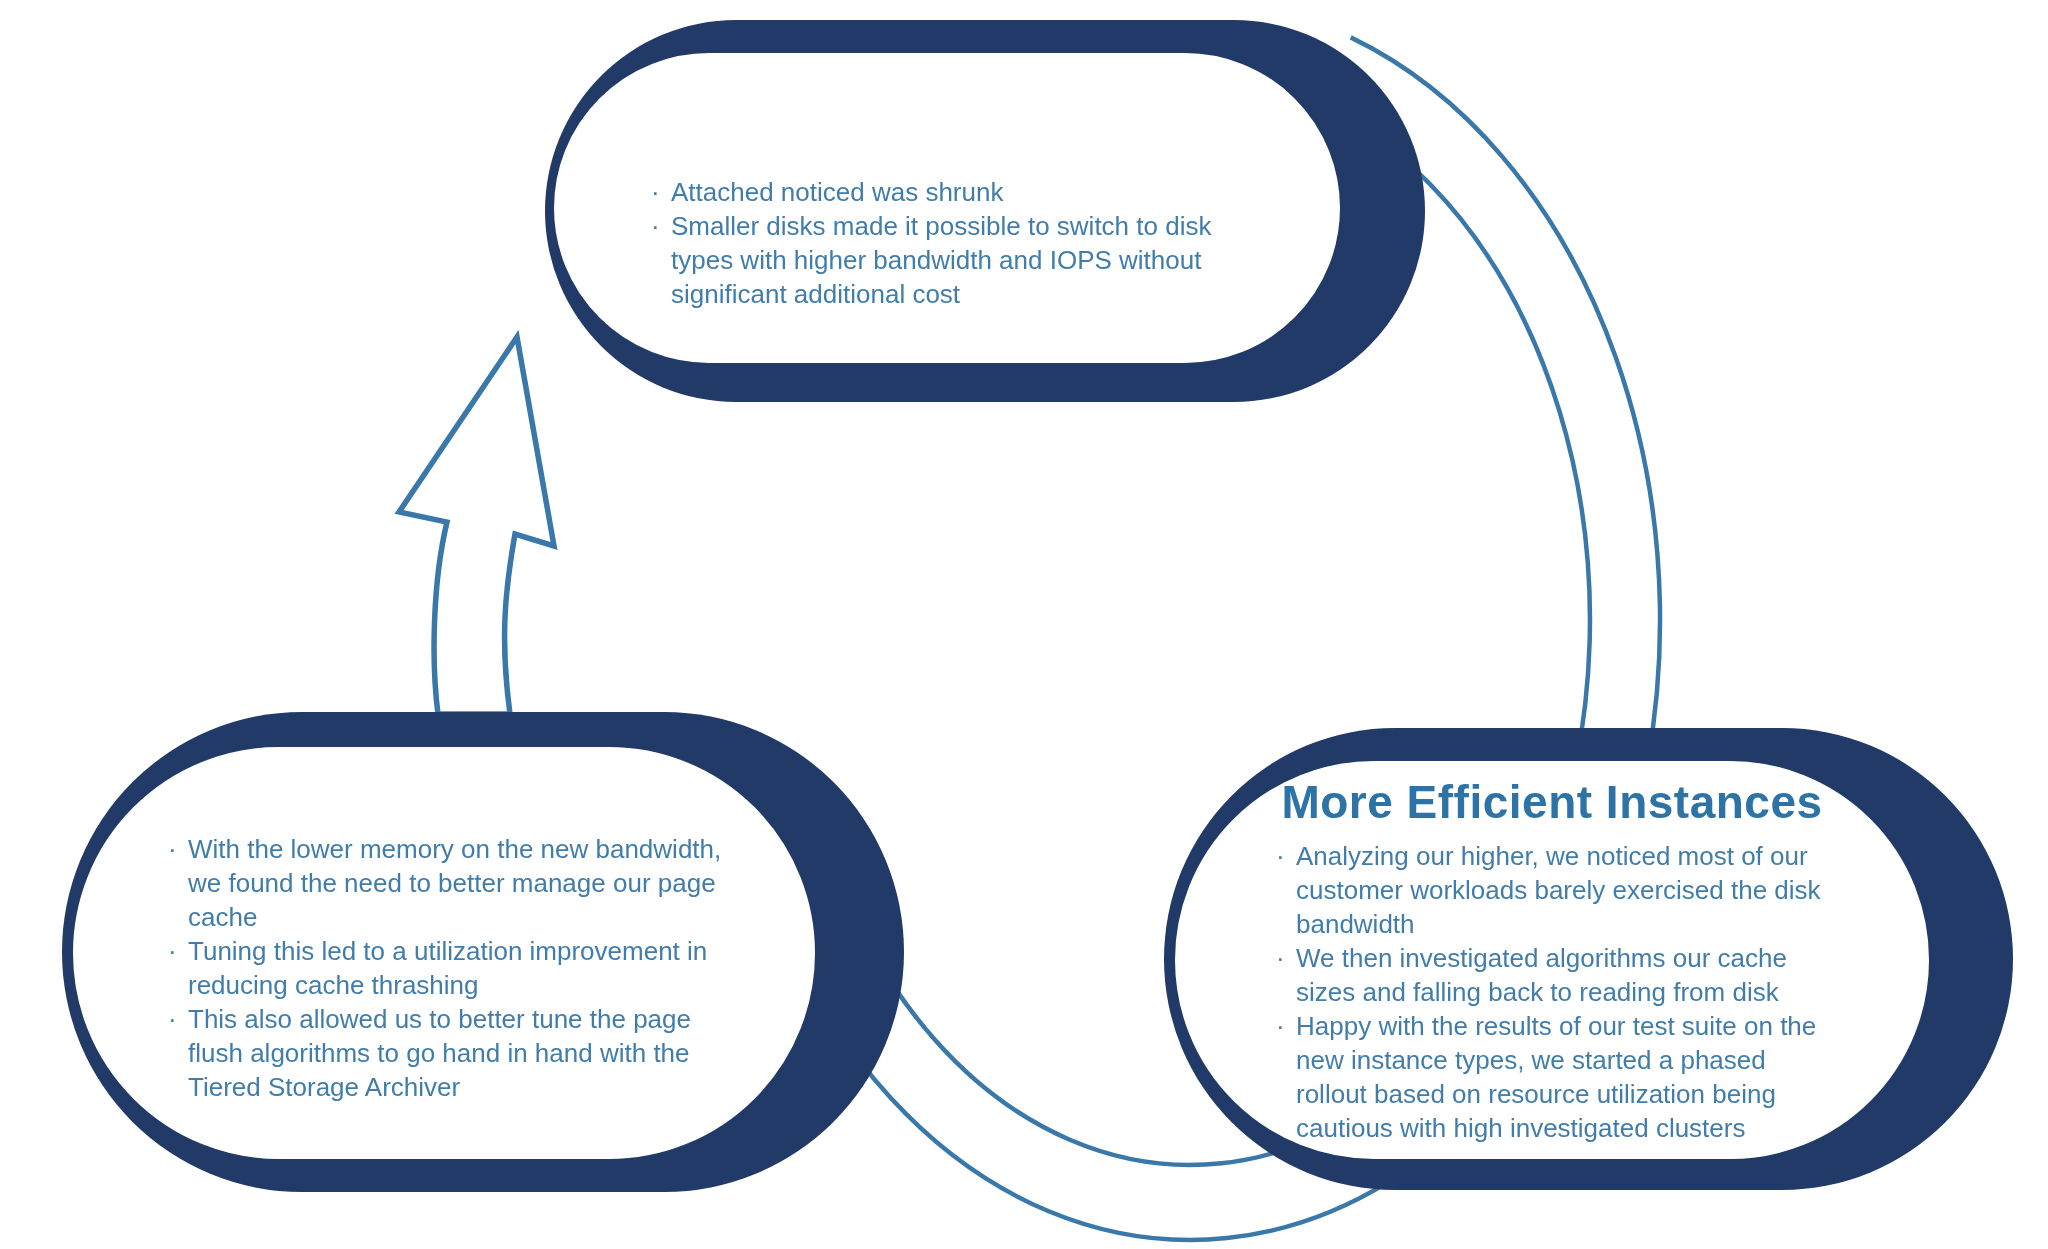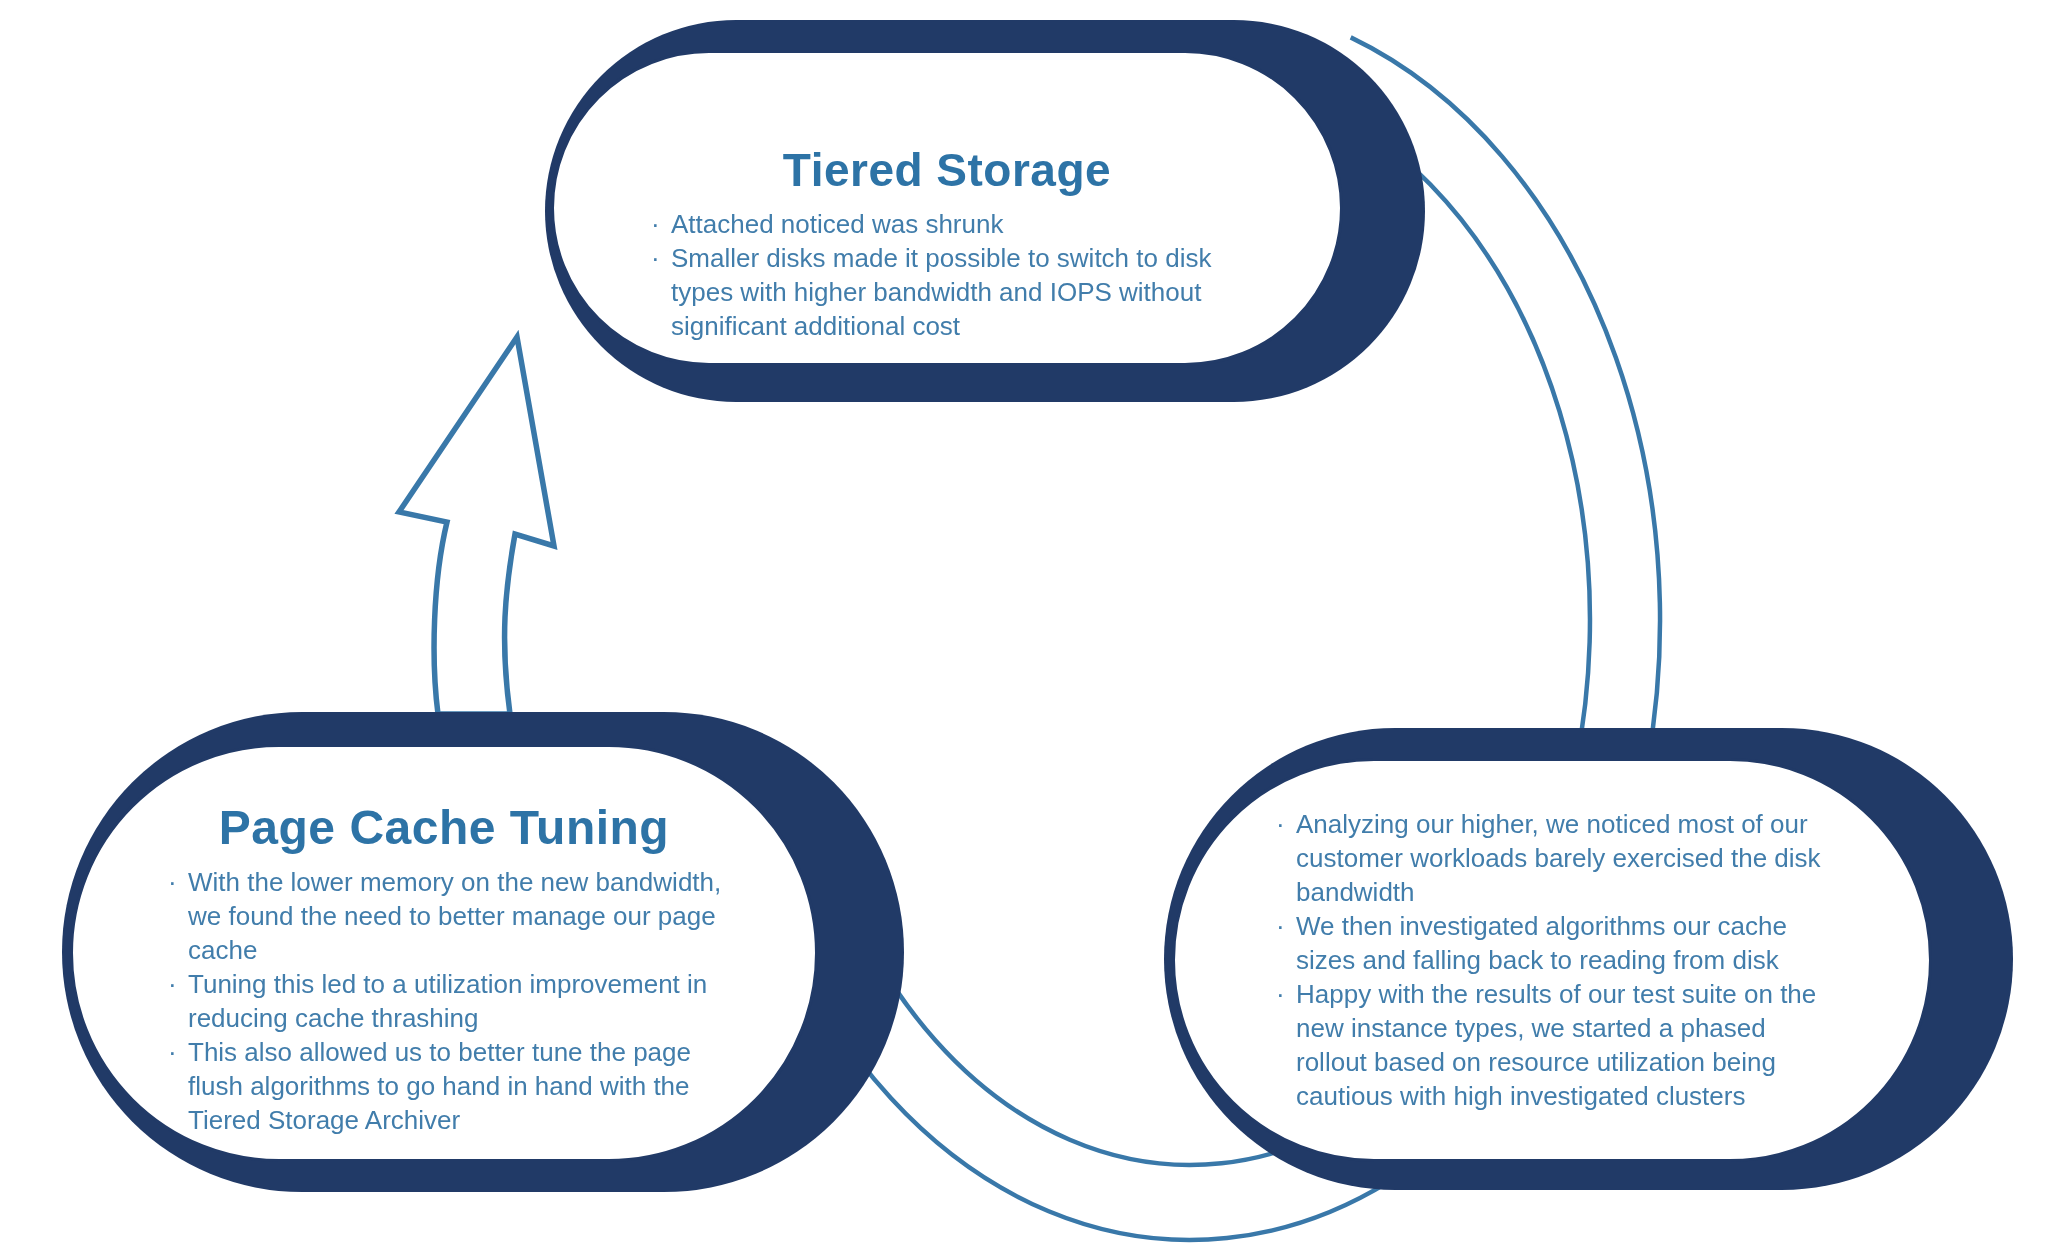--- a/index.html
+++ b/index.html
@@ -67,56 +67,55 @@
              L 515 534
              C 505 590 500 640 510 714
              L 438 714
              C 431 660 433 580 447 522
              L 399 512
              Z" fill="#ffffff" stroke="#3978a9" stroke-width="5.5" stroke-miterlimit="8"></path>
   </svg>
 
   <div id="tiered" class="pill">
     <div class="pill-inner">
-      <h2 class="box-title">Tiered Storage</h2>
       <ul class="bullets">
         <li>
           <span class="dot">·</span>
           <span class="btext">Attached noticed was shrunk</span>
         </li>
         <li>
           <span class="dot">·</span>
           <span class="btext">Smaller disks made it possible to switch to disk types with higher bandwidth and IOPS without significant additional cost</span>
         </li>
       </ul>
     </div>
   </div>
 
   <div id="pagecache" class="pill">
     <div class="pill-inner">
-      <h2 class="box-title">Page Cache Tuning</h2>
       <ul class="bullets">
         <li>
           <span class="dot">·</span>
           <span class="btext">With the lower memory on the new bandwidth, we found the need to better manage our page cache</span>
         </li>
         <li>
           <span class="dot">·</span>
           <span class="btext">Tuning this led to a utilization improvement in reducing cache thrashing</span>
         </li>
         <li>
           <span class="dot">·</span>
           <span class="btext">This also allowed us to better tune the page flush algorithms to go hand in hand with the Tiered Storage Archiver</span>
         </li>
       </ul>
     </div>
   </div>
 
   <div id="efficient" class="pill">
     <div class="pill-inner">
+      <h2 class="box-title">More Efficient Instances</h2>
       <ul class="bullets">
         <li>
           <span class="dot">·</span>
           <span class="btext">Analyzing our higher, we noticed most of our customer workloads barely exercised the disk bandwidth</span>
         </li>
         <li>
           <span class="dot">·</span>
           <span class="btext">We then investigated algorithms our cache sizes and falling back to reading from disk</span>
         </li>
         <li>

